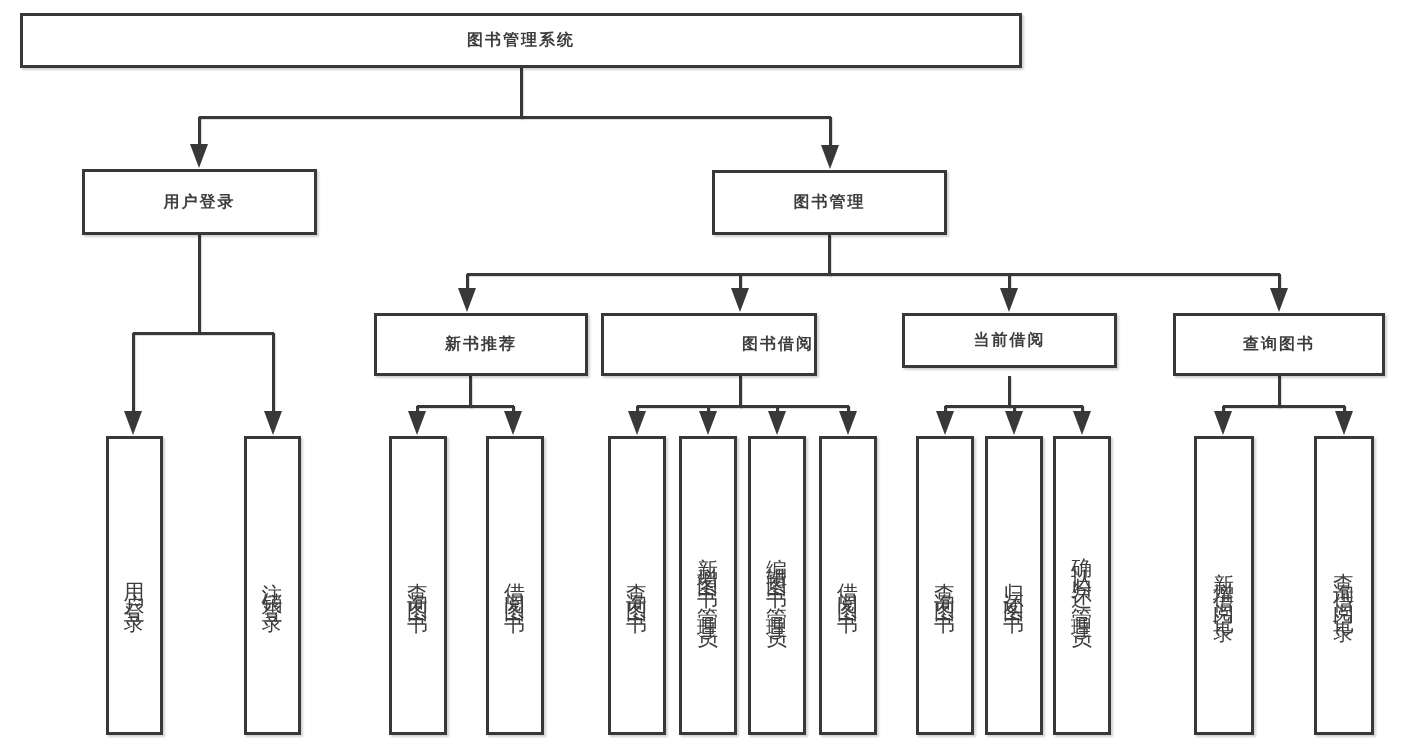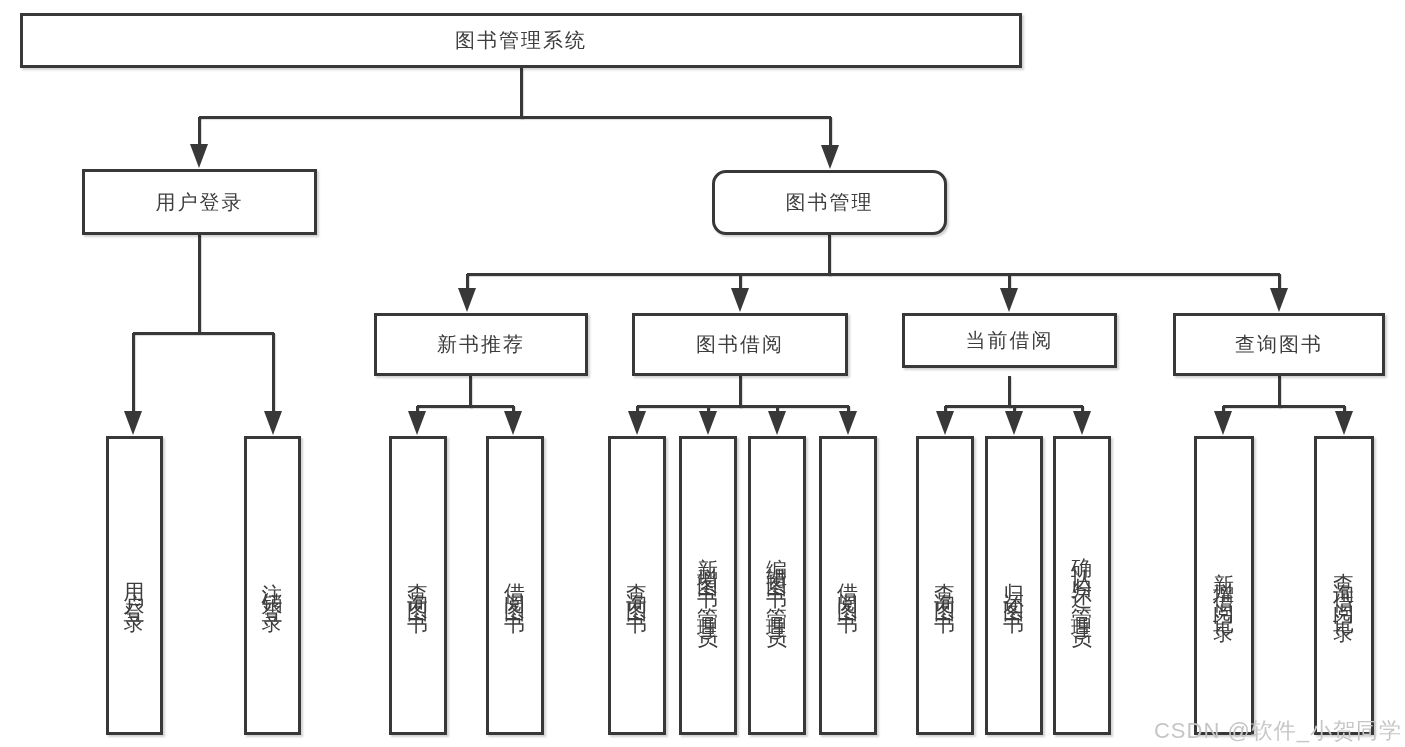--- a/index.html
+++ b/index.html
@@ -20,23 +20,24 @@
   .node {
     position: absolute;
     border: 3px solid var(--stroke);
     background: var(--box-bg);
     display: flex; align-items: center; justify-content: center;
     color: var(--text);
     box-shadow: 2px 2px 2px rgba(0,0,0,0.18);
     z-index: 2;
   }
   .node.h span {
-    font-size: 20px;
+    font-size: 16px;
     letter-spacing: 2px;
     white-space: nowrap;
+    font-weight: bold;
   }
   .node.v span {
     writing-mode: vertical-rl;
     text-orientation: mixed;
     font-size: 21px;
     letter-spacing: 10px;
     line-height: 1;
   }
 
   .vline, .hline, .arrow-shaft {
@@ -57,21 +58,20 @@
     color: var(--wm);
     letter-spacing: 1px;
     white-space: nowrap;
     z-index: 5;
   }
 </style>
 </head>
 <body style="background: rgb(255, 255, 255);">
 
 <div class="stage">
-  <div class="watermark">CSDN @软件_小贺同学</div>
 <div class="vline" style="left: 519.5px; top: 68px; width: 3px; height: 51px;"></div>
     <div class="vline" style="left: 197.5px; top: 235px; width: 3px; height: 99px;"></div>
     <div class="vline" style="left: 827.5px; top: 235px; width: 3px; height: 41px;"></div>
     <div class="vline" style="left: 468.5px; top: 376px; width: 3px; height: 32px;"></div>
     <div class="vline" style="left: 738.5px; top: 376px; width: 3px; height: 32px;"></div>
     <div class="vline" style="left: 1007.5px; top: 376px; width: 3px; height: 32px;"></div>
     <div class="vline" style="left: 1277.5px; top: 376px; width: 3px; height: 32px;"></div>
     <div class="hline" style="left: 199px; top: 115.5px; width: 632px; height: 3px;"></div>
     <div class="hline" style="left: 133px; top: 331.5px; width: 141px; height: 3px;"></div>
     <div class="hline" style="left: 467px; top: 272.5px; width: 813px; height: 3px;"></div>
@@ -116,27 +116,27 @@
     <div class="arrow-shaft" style="left: 1221.5px; top: 406px; width: 3px; height: 11px;"></div>
     <div class="arrow-head" style="left: 1214px; top: 411px;"></div>
     <div class="arrow-shaft" style="left: 1342.5px; top: 406px; width: 3px; height: 11px;"></div>
     <div class="arrow-head" style="left: 1335px; top: 411px;"></div>
     <div class="node h" style="left: 20px; top: 13px; width: 1002px; height: 55px;">
       <span>图书管理系统</span>
     </div>
     <div class="node h" style="left: 82px; top: 169px; width: 235px; height: 66px;">
       <span>用户登录</span>
     </div>
-    <div class="node h" style="left: 712px; top: 170px; width: 235px; height: 65px; border-radius: 14px;">
+    <div class="node h" style="left: 712px; top: 170px; width: 235px; height: 65px;">
       <span>图书管理</span>
     </div>
     <div class="node h" style="left: 374px; top: 313px; width: 214px; height: 63px;">
       <span>新书推荐</span>
     </div>
-    <div class="node h" style="left: 632px; top: 313px; width: 216px; height: 63px;">
+    <div class="node h" style="left: 601px; top: 313px; width: 216px; height: 63px; justify-content: flex-end;">
       <span>图书借阅</span>
     </div>
     <div class="node h" style="left: 902px; top: 313px; width: 215px; height: 55px;">
       <span>当前借阅</span>
     </div>
     <div class="node h" style="left: 1173px; top: 313px; width: 212px; height: 63px;">
       <span>查询图书</span>
     </div>
     <div class="node v" style="left: 106px; top: 436px; width: 57px; height: 299px;">
       <span>用户登录</span>

